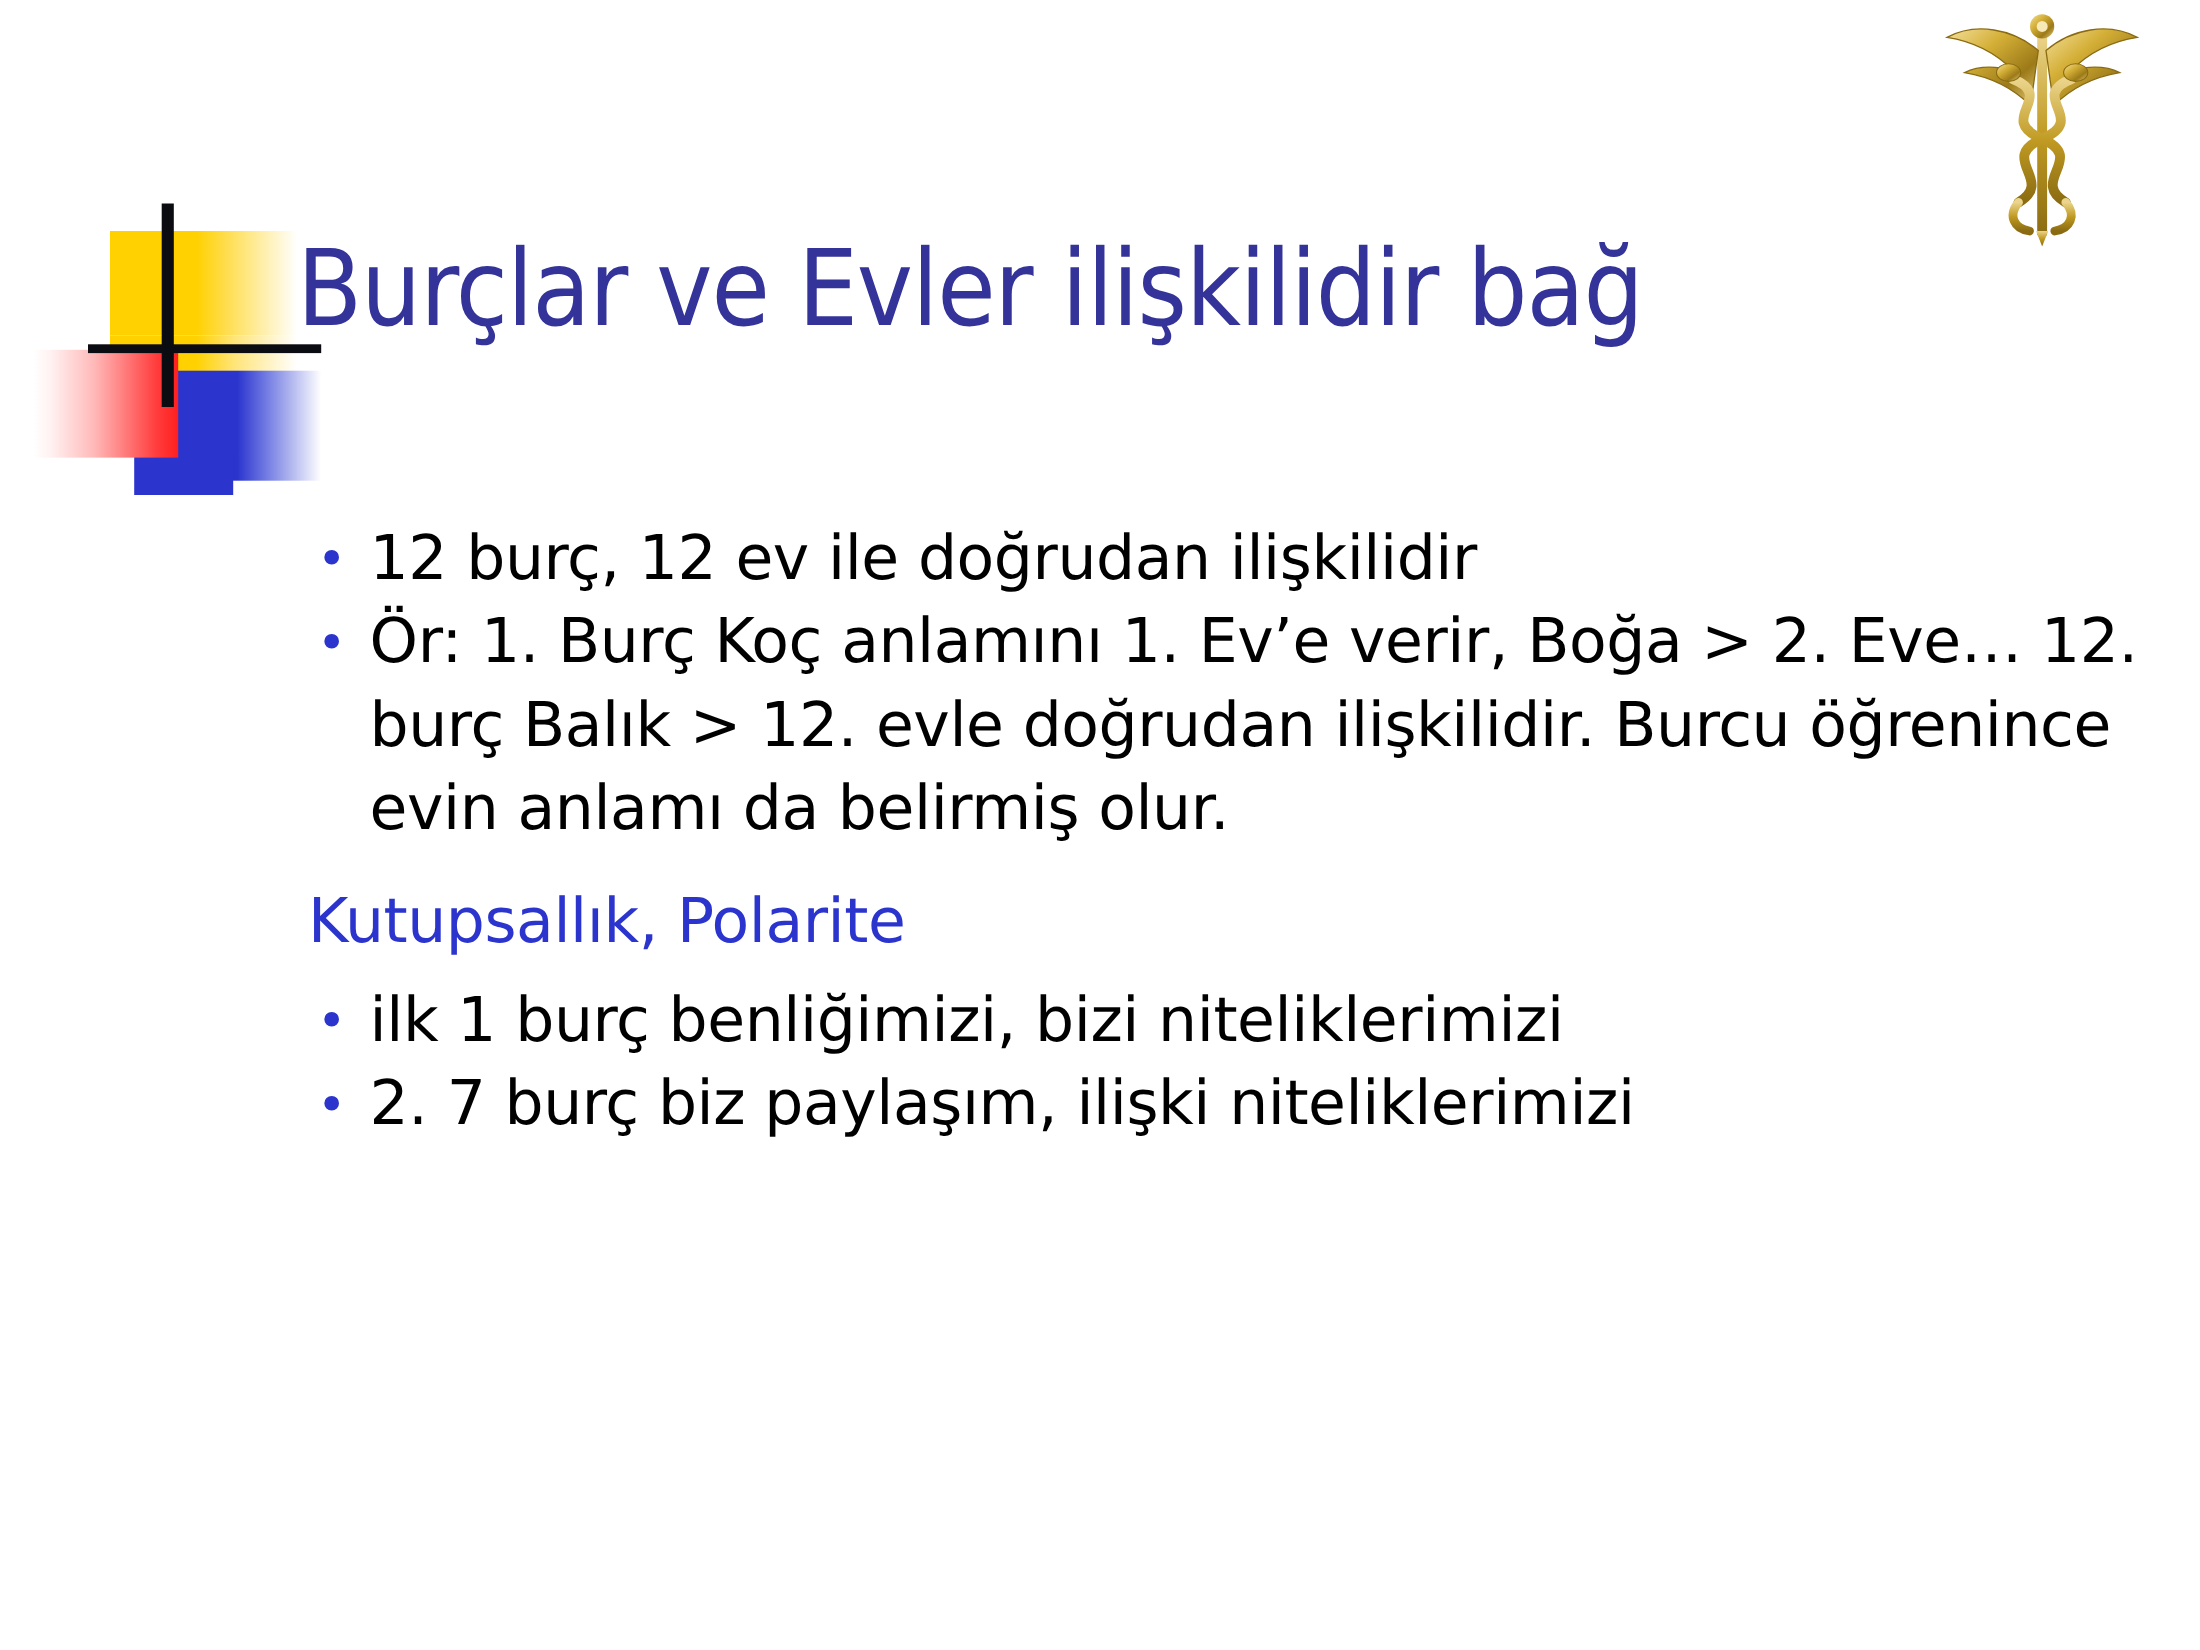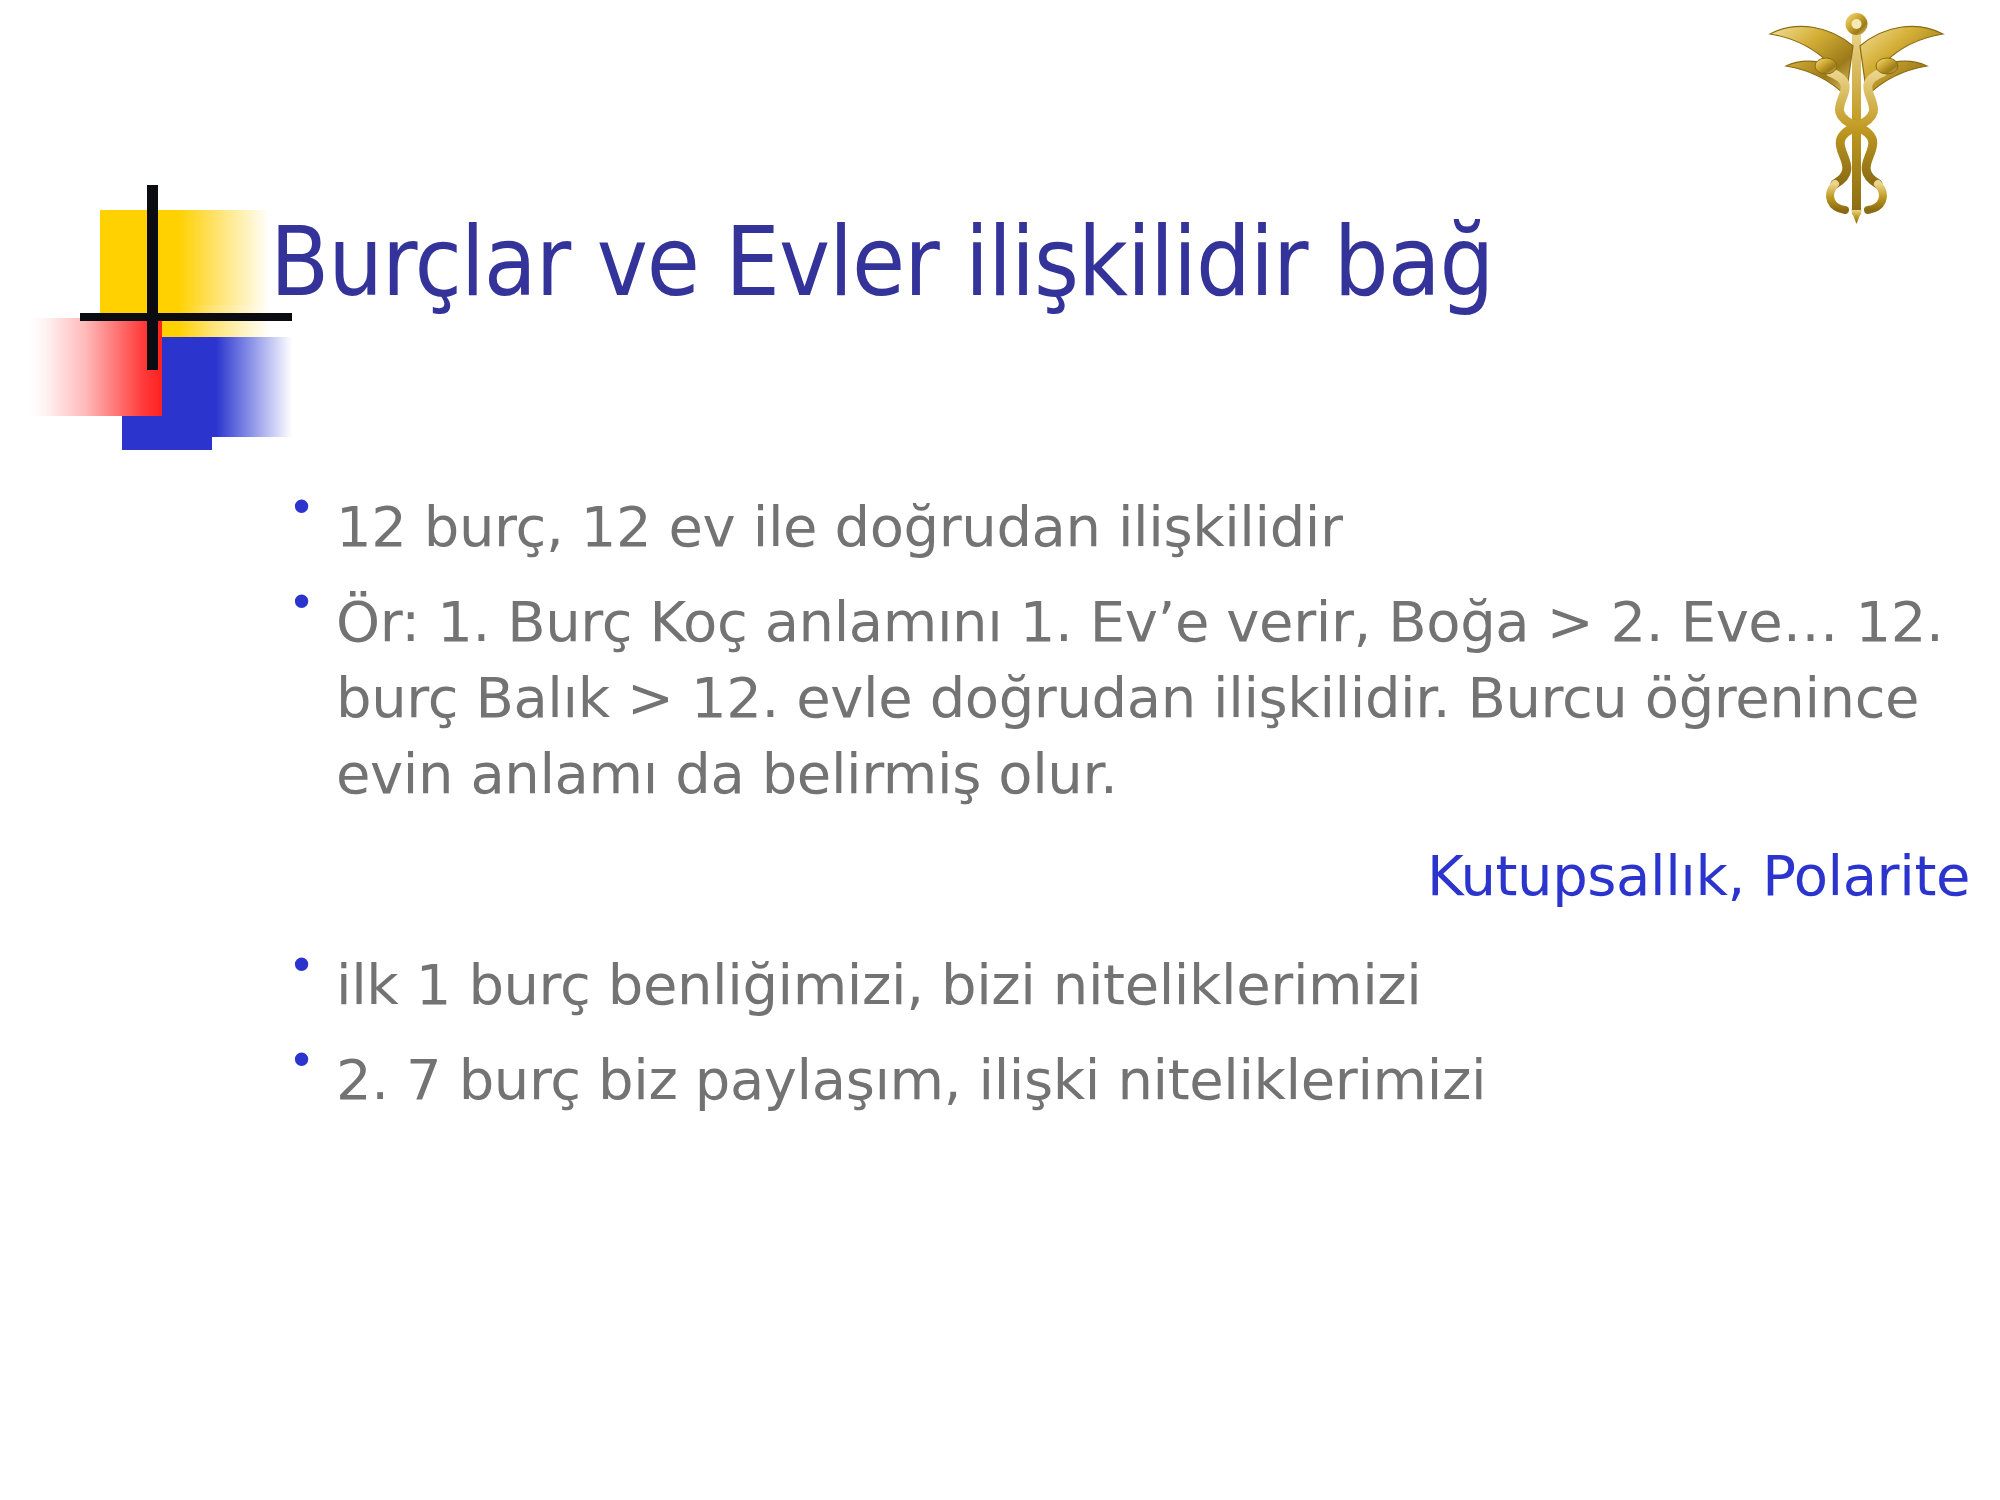--- a/index.html
+++ b/index.html
@@ -101,37 +101,35 @@
     width: 56px;
     color: #2B35CE;
     font-size: 46px;
     line-height: 76px;
     text-align: left;
     padding-left: 8px;
     box-sizing: border-box;
   }
   .bullet-text {
     flex: 1 1 auto;
-    color: #737373;
+    color: #000000;
     font-family: "DejaVu Sans", sans-serif;
     font-size: 56px;
     line-height: 76px;
     letter-spacing: -0.4px;
-    margin-top: 19px;
   }
   .heading-blue {
     color: #2B35CE;
     font-family: "DejaVu Sans", sans-serif;
     font-size: 56px;
     line-height: 76px;
     letter-spacing: -0.4px;
     margin-top: 26px;
     margin-bottom: 14px;
     padding-left: 0px;
-    text-align: right;
   }
 </style>
 </head>
 <body>
 
 <div id="deco">
   <div class="blk blk-yellow"></div>
   <div class="blk blk-yellow2"></div>
   <div class="blk blk-blue"></div>
   <div class="blk blk-blue-low"></div>

